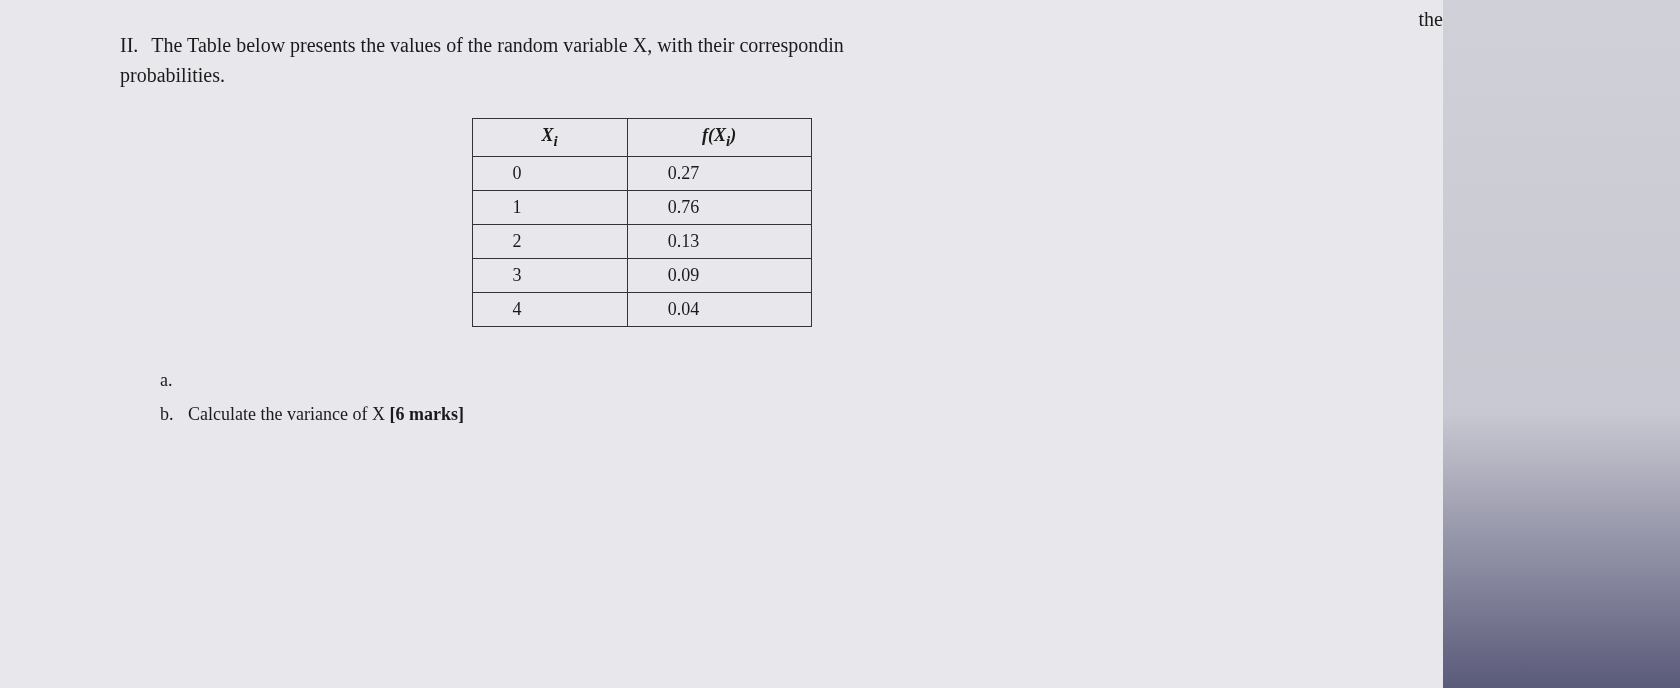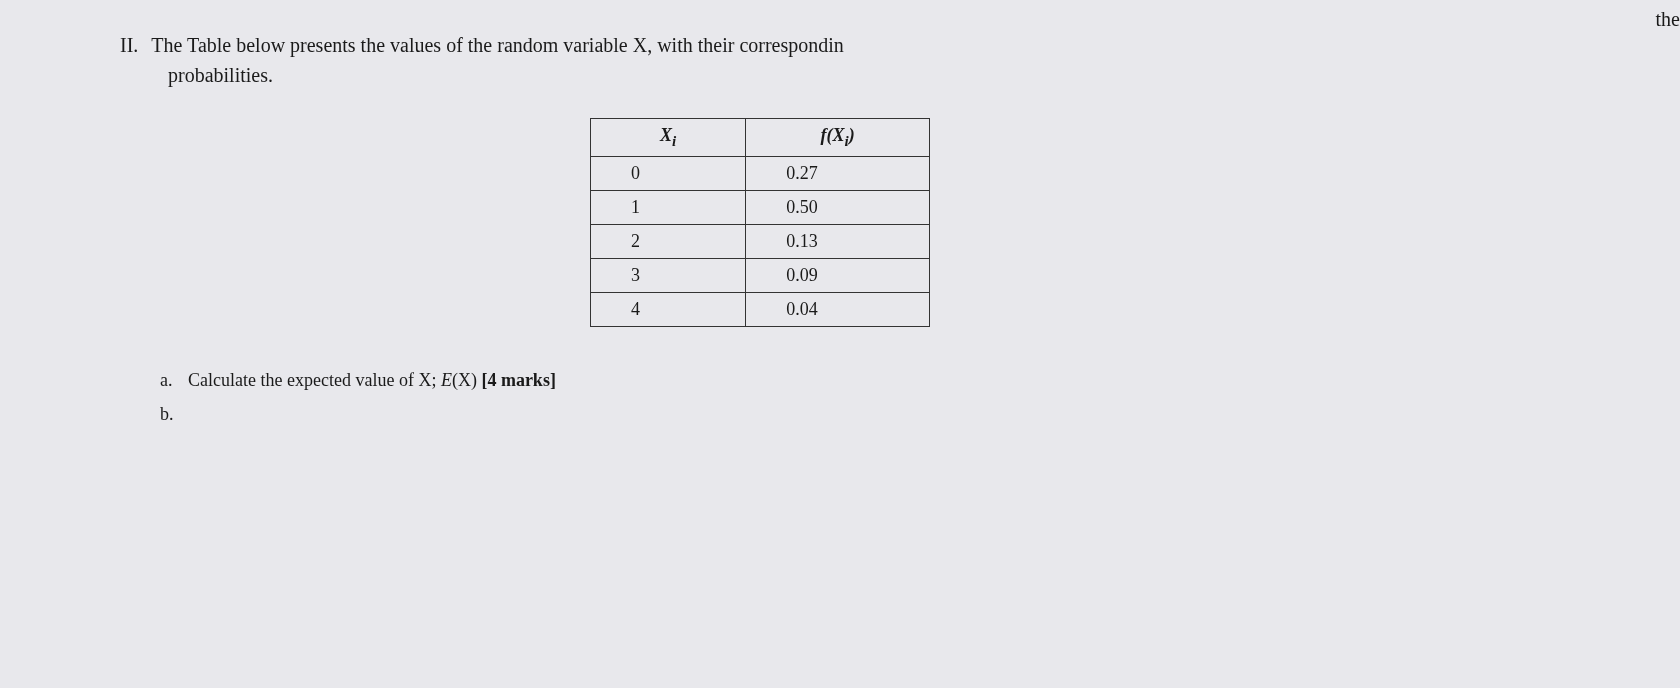--- a/index.html
+++ b/index.html
@@ -14,21 +14,21 @@
       background: linear-gradient(to bottom, #d0d0d8 0%, #c8c8d2 60%, #5a5a7a 100%);
       font-family: 'Times New Roman', Times, serif;
       overflow: hidden;
       display: flex;
       align-items: flex-start;
       justify-content: flex-start;
     }
 
     .page-content {
       background: #e8e8ec;
-      width: 1680px;
+      width: 1443px;
       height: 688px;
       position: relative;
       padding: 30px 80px 30px 120px;
     }
 
     .problem-header {
       font-size: 20px;
       color: #1a1a1a;
       line-height: 1.5;
       margin-bottom: 28px;
@@ -96,59 +96,59 @@
 
 <div class="page-content">
 
   <div class="header-text">
     the
   </div>
 
   <div class="problem-header">
     <span>II.</span>
     <span style="margin-left:8px;margin-top:28px;">The Table below presents the values of the random variable X, with their correspondin</span><br>
-    <span style="margin-left:48px;">probabilities.</span>
+    <span style="">probabilities.</span>
   </div>
 
   <div class="table-container">
     <table>
       <thead>
         <tr>
           <th>X<sub>i</sub></th>
           <th>f(X<sub>i</sub>)</th>
         </tr>
       </thead>
       <tbody id="table-body">
       <tr>
       <td>0</td>
       <td>0.27</td>
     </tr>
           <tr>
       <td>1</td>
-      <td>0.50</td>
+      <td>0.76</td>
     </tr>
           <tr>
       <td>2</td>
       <td>0.13</td>
     </tr>
           <tr>
       <td>3</td>
       <td>0.09</td>
     </tr>
           <tr>
       <td>4</td>
       <td>0.04</td>
     </tr>
         </tbody>
     </table>
   </div>
 
   <div class="sub-questions">
     <div class="item">
       <span class="sub-label">a.</span>
-      <span>Calculate the expected value of X; <em>E</em>(X) <span class="bold-marks">[4 marks]</span></span>
     </div>
     <div class="item">
       <span class="sub-label">b.</span>
+      <span>Calculate the variance of X <span class="bold-marks">[6 marks]</span></span>
     </div>
   </div>
 
 </div>
 
 </body></html>

